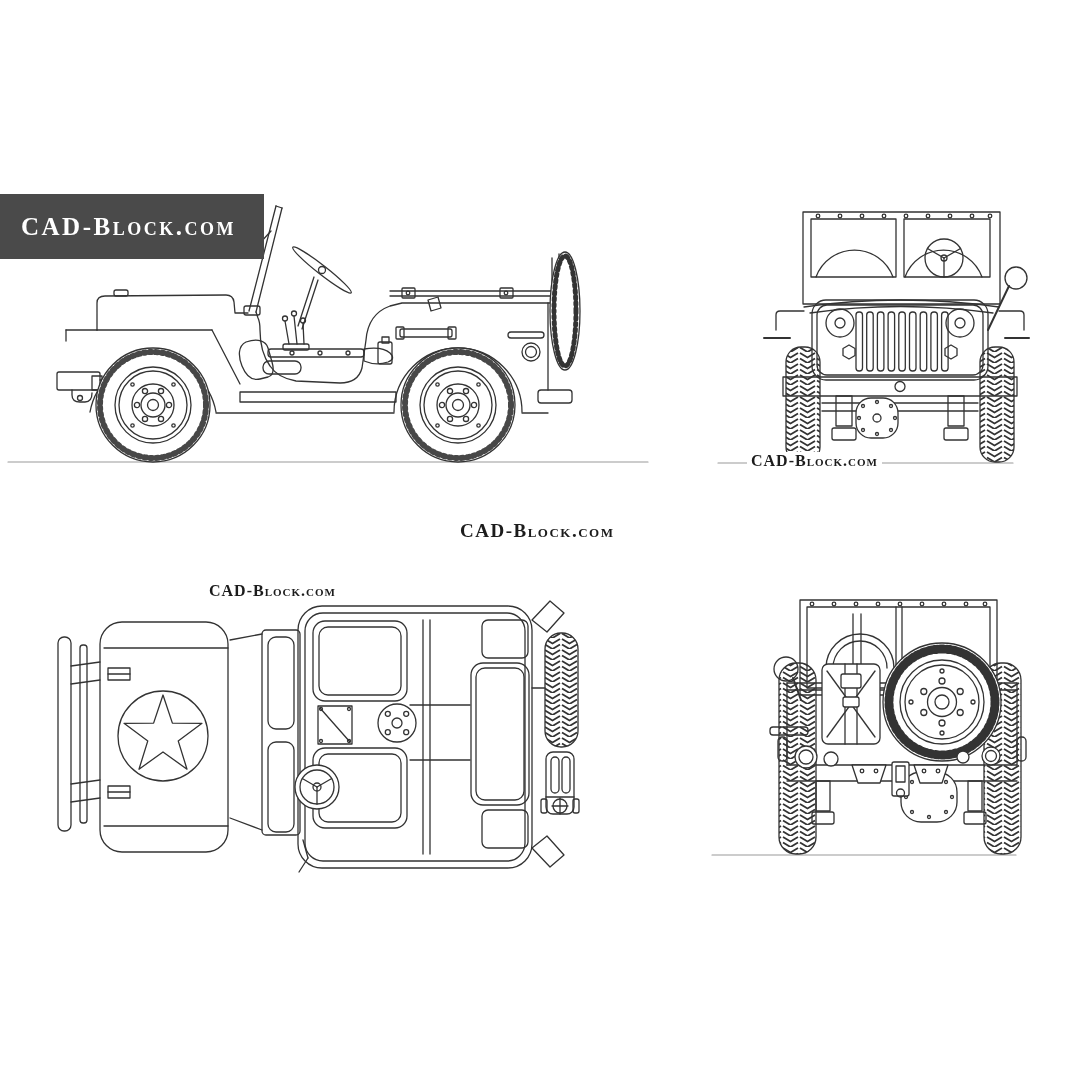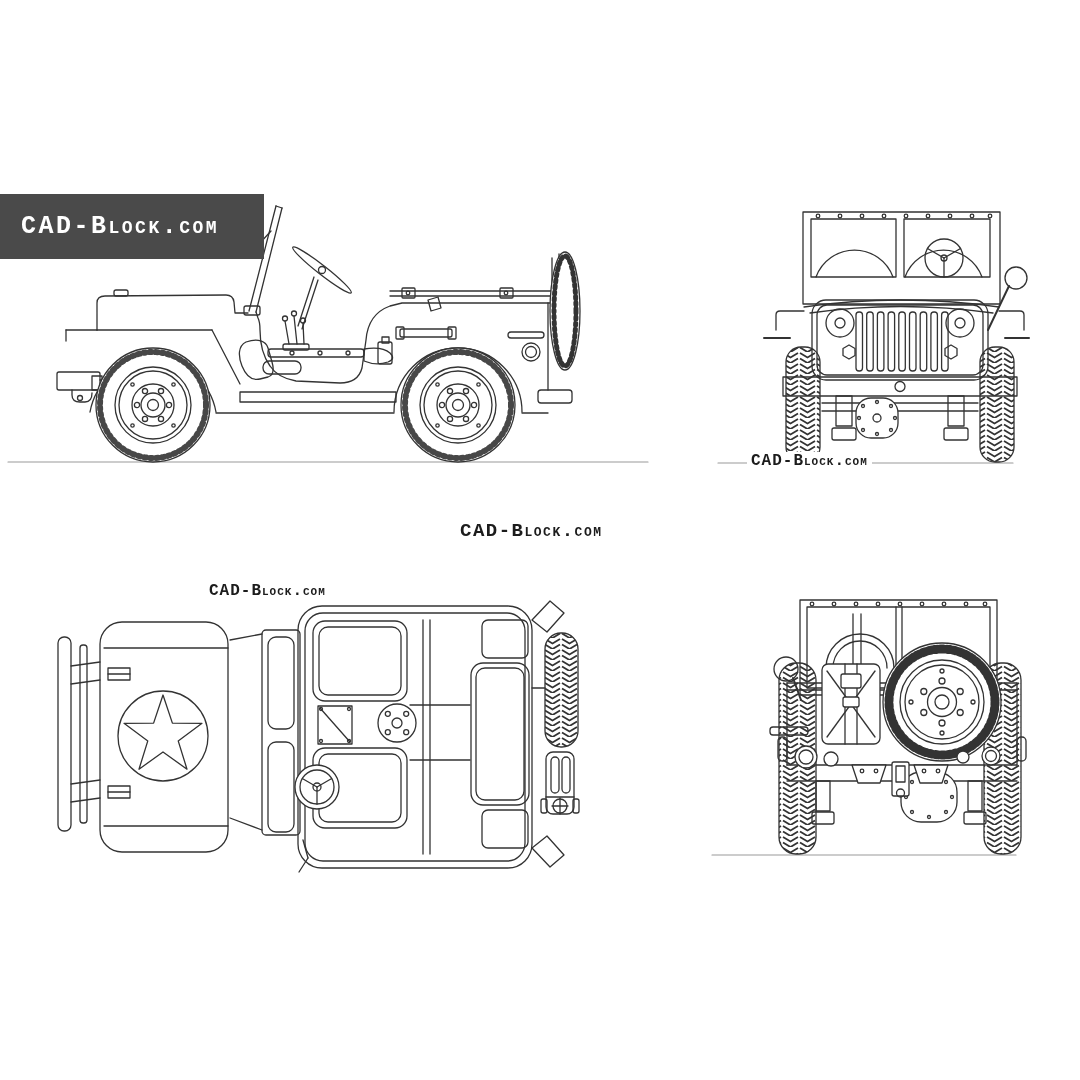--- a/index.html
+++ b/index.html
@@ -1,17 +1,17 @@
 <!DOCTYPE html>
 <html><head>
 <meta charset="utf-8">
 <style>
   html,body{margin:0;padding:0;background:#fff;}
   .canvas{position:relative;width:1080px;height:1080px;background:#ffffff;overflow:hidden;
-          font-family:Liberation Mono, monospace;}
+          font-family:Liberation Serif, serif;}
   .view-svg{position:absolute;}
   .banner{position:absolute;left:0;top:194px;width:264px;height:65px;background:#4a4a4a;
           display:flex;align-items:center;z-index:5;}
   .banner span{color:#ffffff;font-weight:bold;font-variant:small-caps;font-size:25px;
                letter-spacing:2.5px;padding-left:21px;white-space:nowrap;}
   .wm{position:absolute;font-weight:bold;font-variant:small-caps;color:#1c1c1c;z-index:6;white-space:nowrap;}
   .wm-center{left:460px;top:520px;font-size:19px;letter-spacing:1.5px;}
   .wm-top{left:209px;top:582px;font-size:16px;letter-spacing:1px;}
   .wm-front{left:747px;top:452px;font-size:16px;letter-spacing:1px;background:#ffffff;padding:0 4px;}
 </style>

